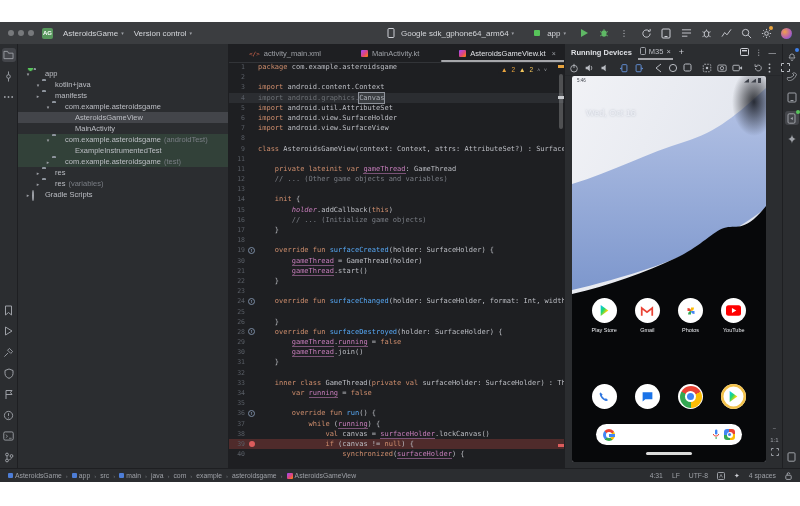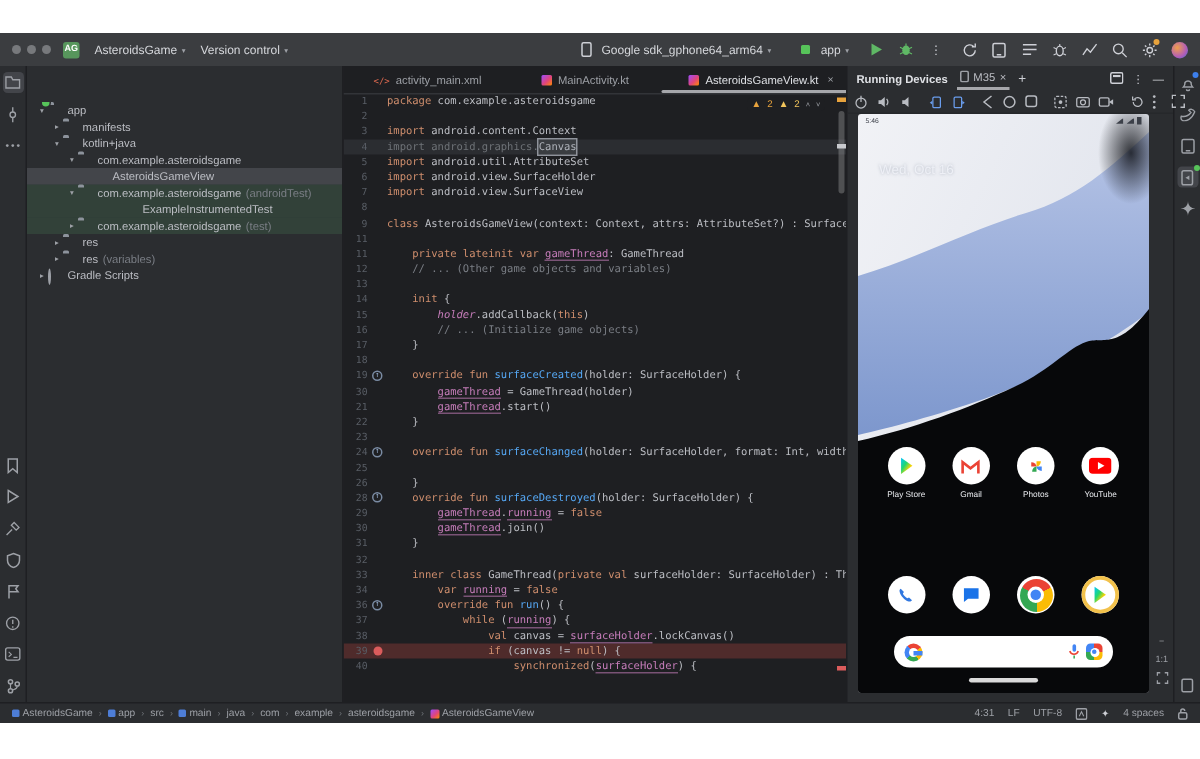--- a/index.html
+++ b/index.html
@@ -285,46 +285,51 @@
     </div>
 
     <div class="project">
       <div class="tree" id="tree">
             <div class="trow" style="padding-left: 6px;">
               <span class="tchev">▾</span>
               <span class="tico"><span class="fold app"></span></span>
               <span>app</span>
             </div>
             <div class="trow" style="padding-left: 16px;">
+              <span class="tchev">▾</span>
+              <span class="tico"><span class="fold"></span></span>
+              <span>kotlin+java</span>
+            </div>
+            <div class="trow" style="padding-left: 16px;">
               <span class="tchev">▸</span>
               <span class="tico"><span class="fold"></span></span>
               <span>manifests</span>
-            </div>
-            <div class="trow" style="padding-left: 16px;">
-              <span class="tchev">▾</span>
-              <span class="tico"><span class="fold"></span></span>
-              <span>kotlin+java</span>
             </div>
             <div class="trow" style="padding-left: 26px;">
               <span class="tchev">▾</span>
               <span class="tico"><span class="fold"></span></span>
               <span>com.example.asteroidsgame</span>
             </div>
             <div class="trow sel" style="padding-left: 36px;">
               <span class="tchev"></span>
               <span class="tico"><span class="kotlin"></span></span>
               <span>AsteroidsGameView</span>
+            </div>
+            <div class="trow" style="padding-left: 36px;">
+              <span class="tchev"></span>
+              <span class="tico"><span class="kotlin"></span></span>
+              <span>MainActivity</span>
             </div>
             <div class="trow test" style="padding-left: 26px;">
               <span class="tchev">▾</span>
               <span class="tico"><span class="fold"></span></span>
               <span>com.example.asteroidsgame</span>
               <span class="tmeta">(androidTest)</span>
             </div>
-            <div class="trow test" style="padding-left: 56px;">
+            <div class="trow test" style="padding-left: 36px;">
               <span class="tchev"></span>
               <span class="tico"><span class="kotlin"></span></span>
               <span>ExampleInstrumentedTest</span>
             </div>
             <div class="trow test" style="padding-left: 26px;">
               <span class="tchev">▸</span>
               <span class="tico"><span class="fold"></span></span>
               <span>com.example.asteroidsgame</span>
               <span class="tmeta">(test)</span>
             </div>
@@ -414,20 +419,21 @@
             <div class="cl"><span class="ln">24</span><span class="gut"><span class="ovr">↑</span></span><span class="sd">    </span><span class="sk">override fun </span><span class="sf">surfaceChanged</span><span class="sd">(holder: SurfaceHolder, format: Int, width: Int, height: Int) {</span></div>
             <div class="cl"><span class="ln">25</span><span class="gut"></span></div>
             <div class="cl"><span class="ln">26</span><span class="gut"></span><span class="sd">    }</span></div>
             <div class="cl"><span class="ln">28</span><span class="gut"><span class="ovr">↑</span></span><span class="sd">    </span><span class="sk">override fun </span><span class="sf">surfaceDestroyed</span><span class="sd">(holder: SurfaceHolder) {</span></div>
             <div class="cl"><span class="ln">29</span><span class="gut"></span><span class="sd">        </span><span class="sp">gameThread</span><span class="sd">.</span><span class="sp">running</span><span class="sd"> = </span><span class="sk">false</span></div>
             <div class="cl"><span class="ln">30</span><span class="gut"></span><span class="sd">        </span><span class="sp">gameThread</span><span class="sd">.join()</span></div>
             <div class="cl"><span class="ln">31</span><span class="gut"></span><span class="sd">    }</span></div>
             <div class="cl"><span class="ln">32</span><span class="gut"></span></div>
             <div class="cl"><span class="ln">33</span><span class="gut"></span><span class="sd">    </span><span class="sk">inner class </span><span class="sd">GameThread(</span><span class="sk">private val </span><span class="sd">surfaceHolder: SurfaceHolder) : Thread() {</span></div>
             <div class="cl"><span class="ln">34</span><span class="gut"></span><span class="sd">        </span><span class="sk">var </span><span class="sp">running</span><span class="sd"> = </span><span class="sk">false</span></div>
+            <div class="cl"><span class="ln">35</span><span class="gut"></span></div>
             <div class="cl"><span class="ln">36</span><span class="gut"><span class="ovr">↑</span></span><span class="sd">        </span><span class="sk">override fun </span><span class="sf">run</span><span class="sd">() {</span></div>
             <div class="cl"><span class="ln">37</span><span class="gut"></span><span class="sd">            </span><span class="sk">while</span><span class="sd"> (</span><span class="sp">running</span><span class="sd">) {</span></div>
             <div class="cl"><span class="ln">38</span><span class="gut"></span><span class="sd">                </span><span class="sk">val </span><span class="sd">canvas = </span><span class="sp">surfaceHolder</span><span class="sd">.lockCanvas()</span></div>
             <div class="cl bp"><span class="ln">39</span><span class="gut"><span class="bpdot"></span></span><span class="sd">                </span><span class="sk">if</span><span class="sd"> (canvas != </span><span class="sk">null</span><span class="sd">) {</span></div>
             <div class="cl"><span class="ln">40</span><span class="gut"></span><span class="sd">                    </span><span class="sk">synchronized</span><span class="sd">(</span><span class="sp">surfaceHolder</span><span class="sd">) {</span></div>
           </div>
       <div class="inspect">
         <span class="warn">▲</span>
             <span class="warn">2</span>
         <span class="warn2">▲</span>

